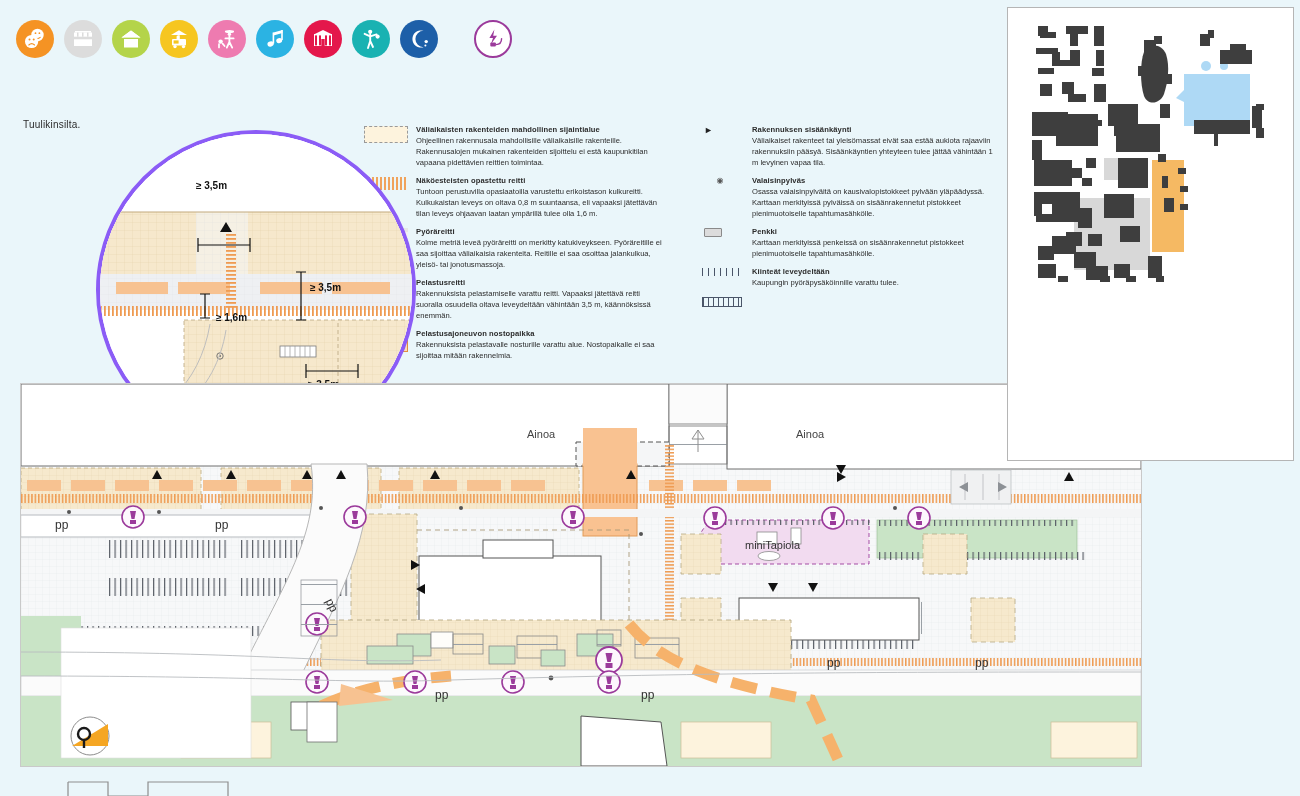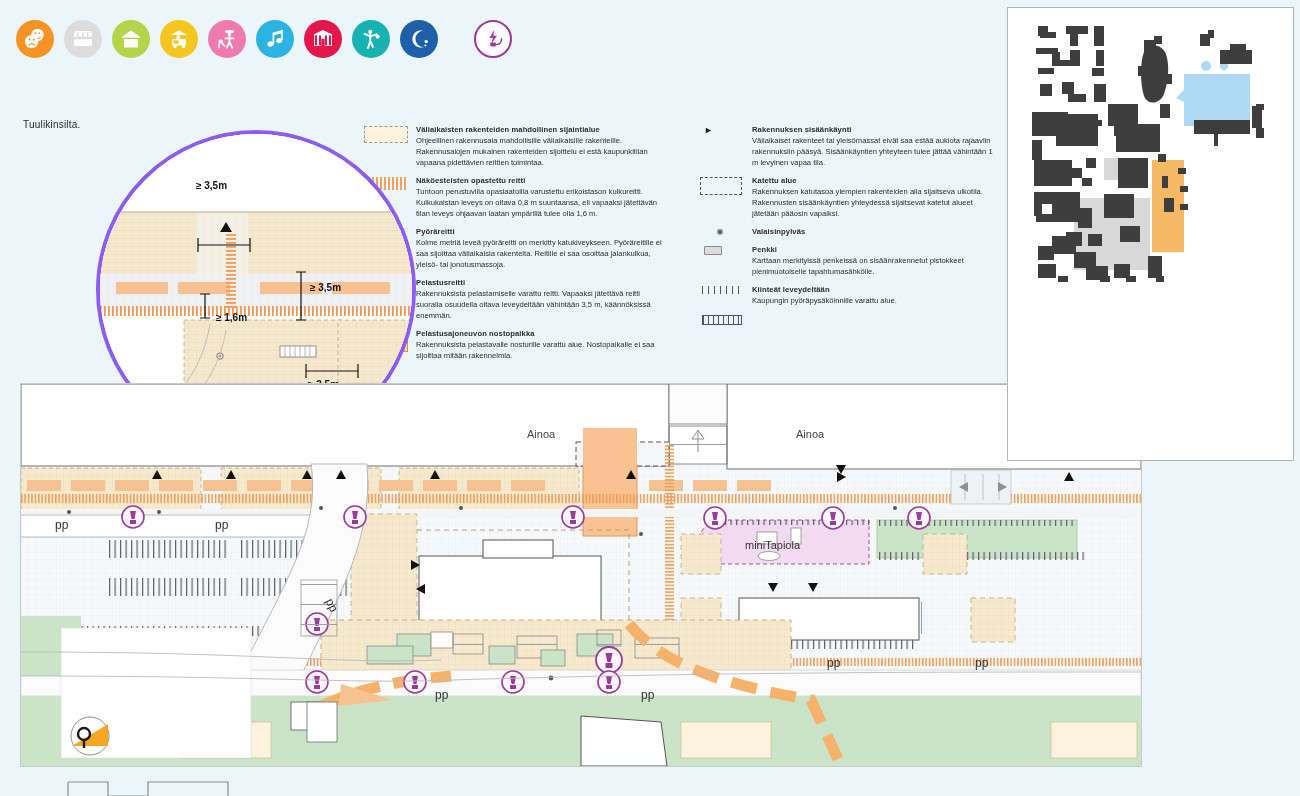--- a/index.html
+++ b/index.html
@@ -297,56 +297,48 @@
     <div class="legend-row">
       <div class="sw-wrap">
           <div class="sw-entrance">►</div>
         </div>
       <div class="legend-txt">
         <div class="legend-title">Rakennuksen sisäänkäynti</div>
         <div class="legend-desc">Väliaikaiset rakenteet tai yleisömassat eivät saa estää aukiota rajaaviin rakennuksiin pääsyä. Sisäänkäyntien yhteyteen tulee jättää vähintään 1 m levyinen vapaa tila.</div>
       </div>
     </div>
 
-    <div class="legend-row">
-      <div class="sw-wrap">
-          <div class="sw-covered"></div>
-        </div>
-      <div class="legend-txt">
-        <div class="legend-title">Katettu alue</div>
-        <div class="legend-desc">Rakennuksen katutasoa ylempien rakenteiden alla sijaitseva ulkotila. Rakennusten sisäänkäyntien yhteydessä sijaitsevat katetut alueet jätetään pääosin vapaiksi.</div>
-      </div>
-    </div>
 
     <div class="legend-row">
       <div class="sw-wrap">
           <div class="sw-lamp">◉</div>
         </div>
       <div class="legend-txt">
         <div class="legend-title">Valaisinpylväs</div>
+        <div class="legend-desc">Osassa valaisinpylväitä on kausivalopistokkeet pylvään yläpäädyssä. Karttaan merkityissä pylväissä on sisäänrakennetut pistokkeet pienimuotoiselle tapahtumasähkölle.</div>
       </div>
     </div>
 
     <div class="legend-row">
       <div class="sw-wrap">
           <div class="sw-bench"></div>
         </div>
       <div class="legend-txt">
         <div class="legend-title">Penkki</div>
         <div class="legend-desc">Karttaan merkityissä penkeissä on sisäänrakennetut pistokkeet pienimuotoiselle tapahtumasähkölle.</div>
       </div>
     </div>
 
     <div class="legend-row">
       <div class="sw-wrap">
           <div class="sw-rack"></div>
         </div>
       <div class="legend-txt">
         <div class="legend-title">Kiinteät leveydeltään</div>
-        <div class="legend-desc">Kaupungin pyöräpysäköinnille varattu alue.</div>
+        <div class="legend-desc">Kaupungin pyöräpysäköinnille varattu tulee.</div>
       </div>
     </div>
 
     <div class="legend-row">
       <div class="sw-wrap">
           <div class="sw-cityrack"></div>
         </div>
     </div>
   </div>
 </div>

